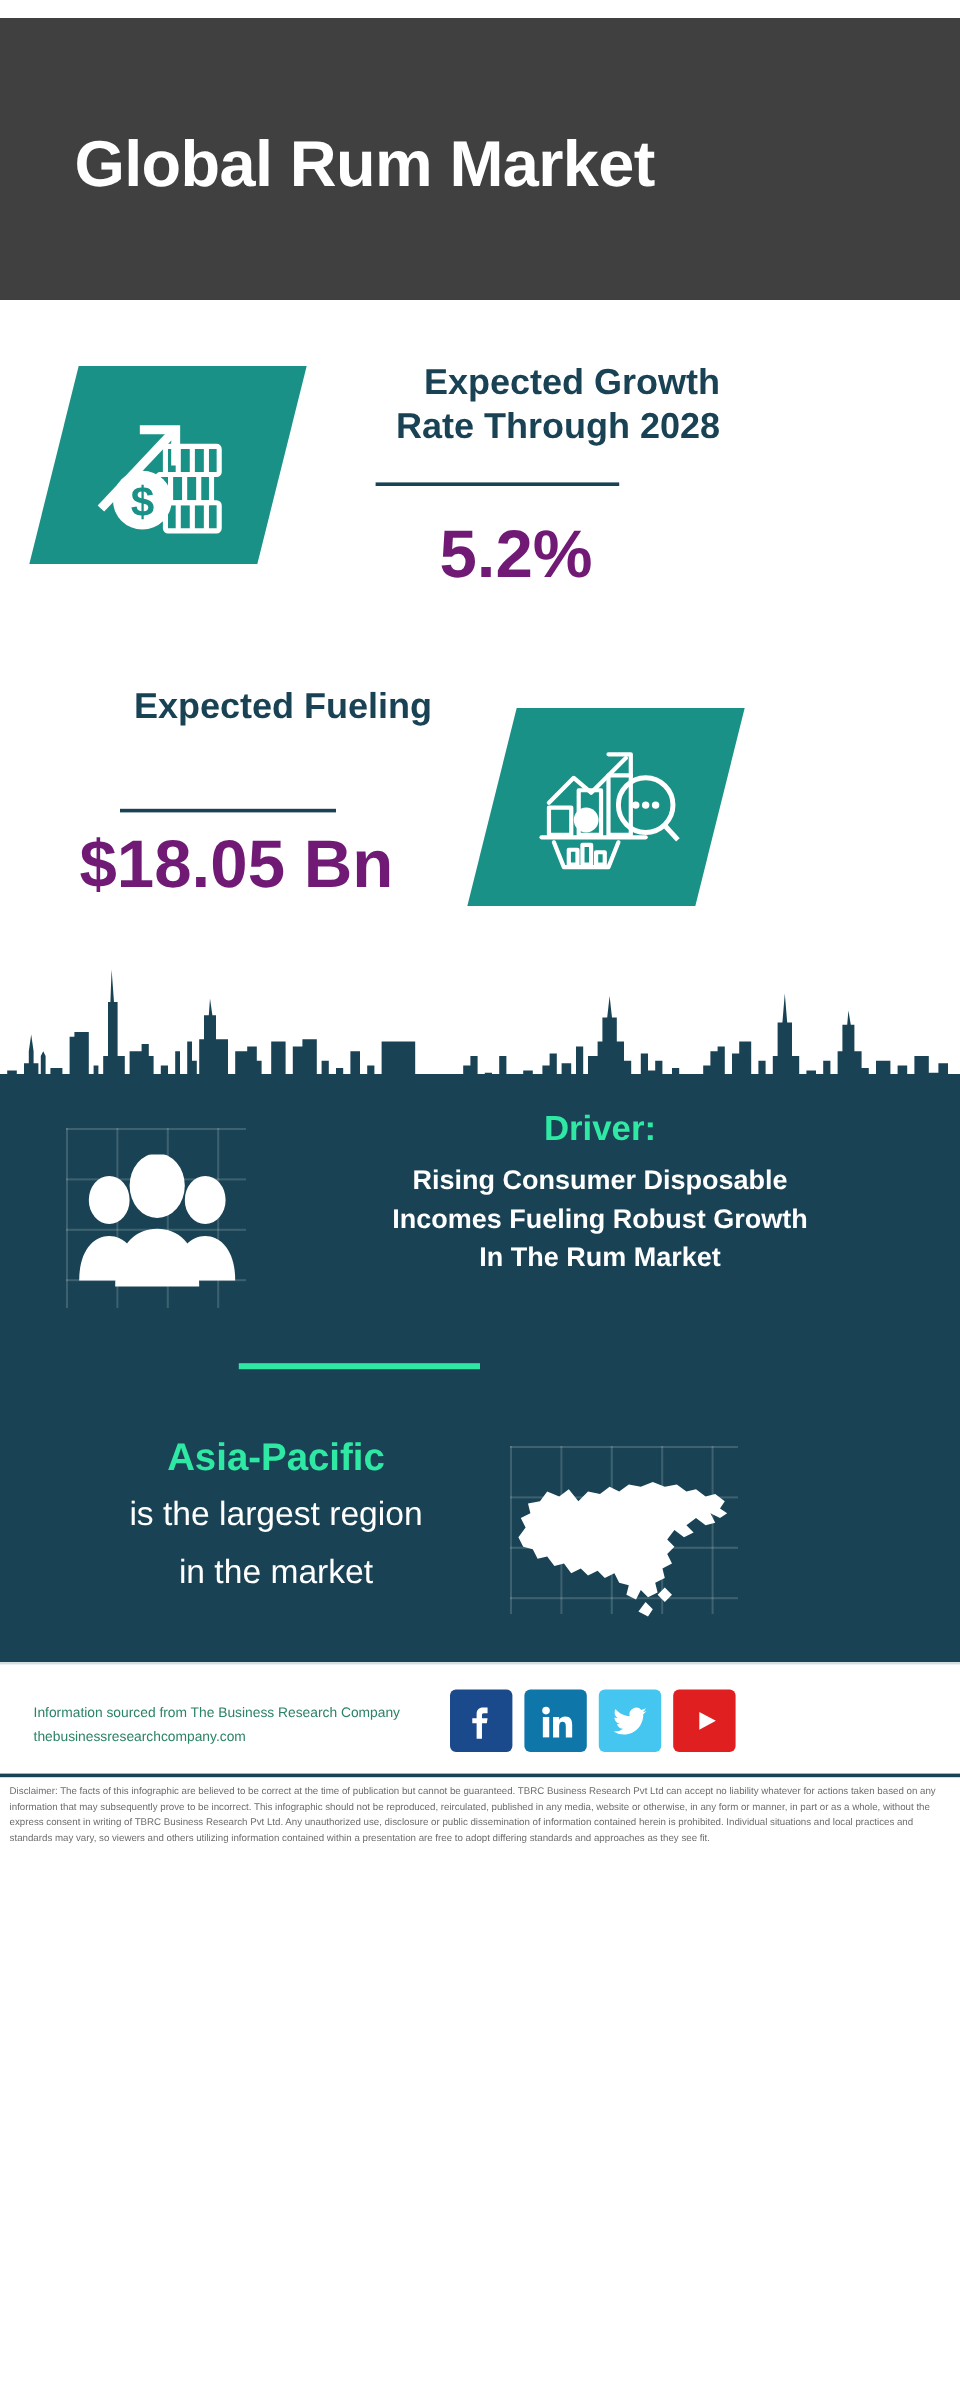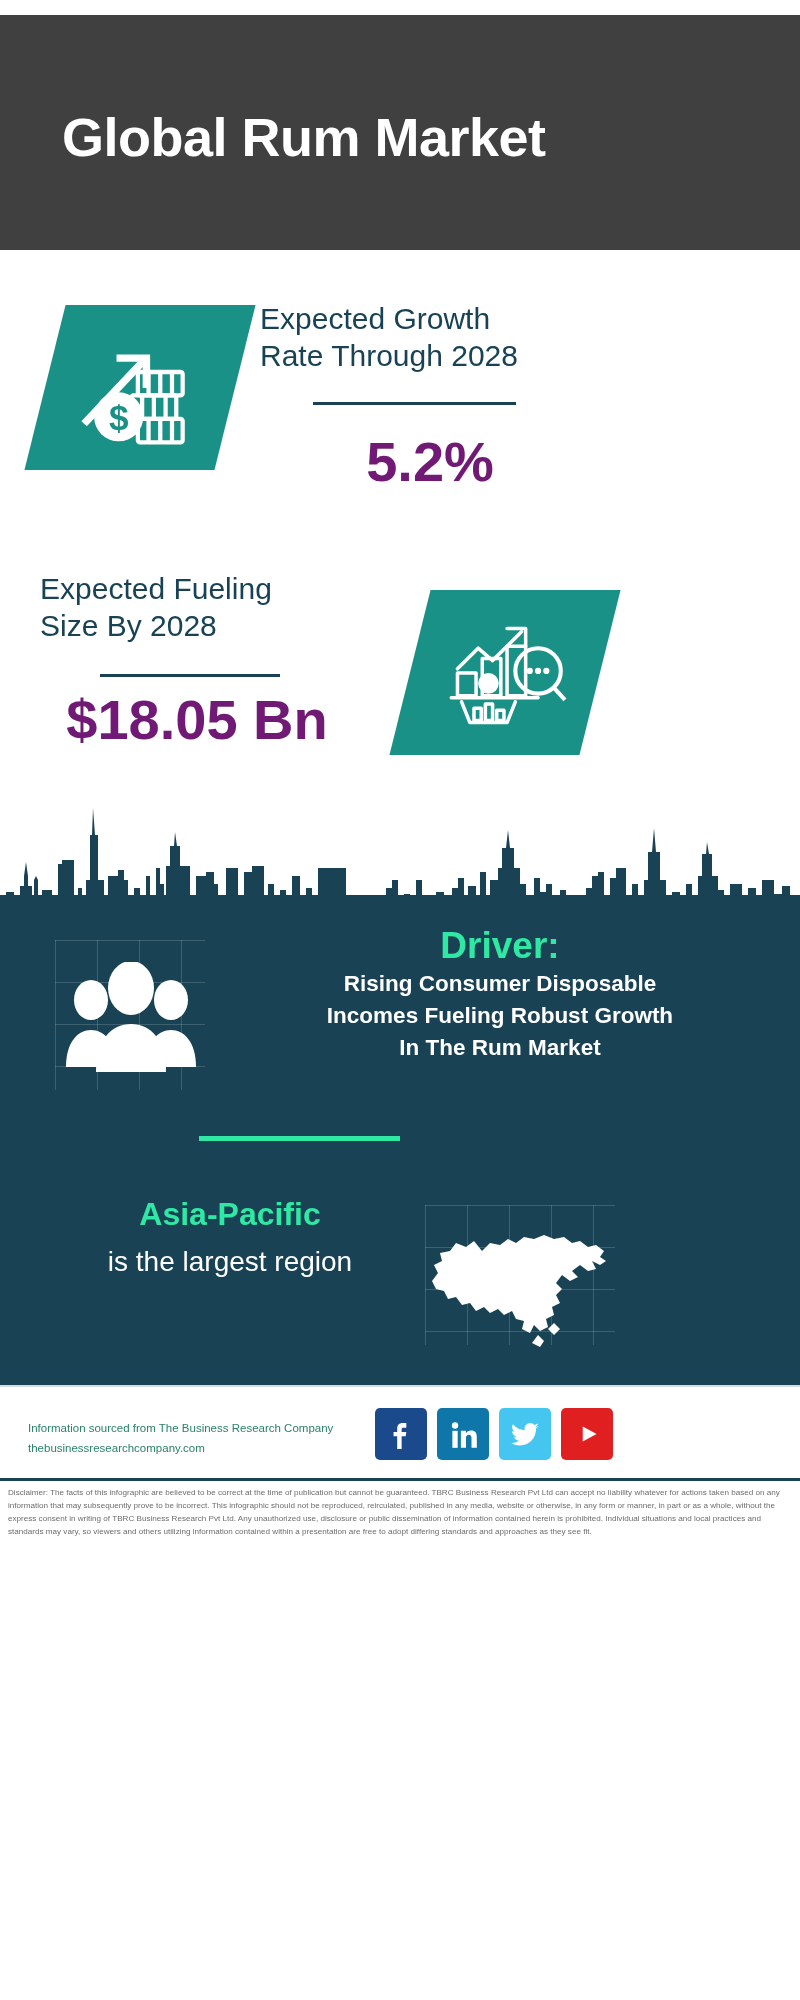--- a/index.html
+++ b/index.html
@@ -38,22 +38,22 @@
     transform:skewX(14deg);
     display:flex; align-items:center; justify-content:center;
   }
 
   .tile-growth { left:45px; top:305px; width:190px; height:165px; }
   .tile-analysis { left:410px; top:590px; width:190px; height:165px; }
 
   
   .stat-label {
     position:absolute;
-    font-size:30px; font-weight:normal; color:#194355;
-    line-height:1.24; text-align:left;
+    font-size:30px; font-weight:bold; color:#194355;
+    line-height:1.24; text-align:right;
   }
   .stat-rule {
     position:absolute; height:3px; background:#194355;
   }
   .stat-value {
     position:absolute;
     font-size:56px; font-weight:bold; color:#701a75;
     text-align:center; line-height:1;
   }
 
@@ -85,21 +85,21 @@
       linear-gradient(to bottom, rgba(255,255,255,0.16) 1.5px, transparent 1.5px);
   }
 
   
   .people-grid { left:55px; top:940px; width:150px; height:150px;
                  background-size:42px 42px; }
   .people-icon { position:absolute; left:56px; top:962px; width:150px; height:115px; }
 
   .driver-head {
     position:absolute; left:240px; top:925px; width:520px;
-    text-align:center; font-size:37px; font-weight:bold; color:#2fe8a4;
+    text-align:center; font-size:29px; font-weight:bold; color:#2fe8a4;
   }
   .driver-body {
     position:absolute; left:215px; top:968px; width:570px;
     text-align:center; font-size:22.5px; font-weight:bold; color:#ffffff;
     line-height:1.42;
   }
 
   .mid-divider {
     position:absolute; left:199px; top:1136px; width:201px; height:5px;
     background:#2fe8a4;
@@ -192,21 +192,20 @@
 
 <div class="stat-label growth-label">
   <div>Expected Growth</div>
   <div>Rate Through 2028</div>
 </div>
 <div class="stat-rule growth-rule"></div>
 <div class="stat-value growth-value">5.2%</div>
 
 <div class="stat-label size-label">
   <div>Expected Fueling</div>
-  <div>Size By 2028</div>
 </div>
 <div class="stat-rule size-rule"></div>
 <div class="stat-value size-value">$18.05 Bn</div>
 
 <div class="para tile-analysis">
   <div class="para-inner">
     <svg viewBox="0 0 120 112" width="124" height="116">
       <g stroke="#ffffff" stroke-width="3.4" fill="none" stroke-linecap="round" stroke-linejoin="round">
         <polyline points="14,52 34,32 48,44 76,16"></polyline>
         <polyline points="62,13 80,13 80,30"></polyline>
@@ -288,20 +287,21 @@
   <div>Rising Consumer Disposable</div>
   <div>Incomes Fueling Robust Growth</div>
   <div>In The Rum Market</div>
 </div>
 
 <div class="mid-divider"></div>
 
 <div class="region-text">
   <div class="region-name">Asia-Pacific</div>
   <div class="region-sub">is the largest region</div>
+  <div class="region-sub">in the market</div>
 </div>
 
 <div class="grid-bg map-grid"></div>
 <div class="map-icon">
   <svg viewBox="0 0 200 135" width="200" height="135">
     <path fill="#ffffff" d="M62 36 L70 28 L80 30 L88 24 L96 28 L104 22 L114 24 L124 20
       L134 24 L144 22 L152 28 L160 26 L168 32 L176 30 L184 36 L180 42 L186 46 L180 50
       L172 46 L176 54 L168 56 L160 50 L152 56 L158 62 L150 66 L142 60 L136 68 L142 74
       L136 80 L140 88 L132 92 L134 100 L126 104 L128 112 L120 116 L114 110 L110 118
       L102 114 L104 106 L96 104 L92 96 L84 100 L78 94 L70 98 L64 92 L56 96 L50 88

